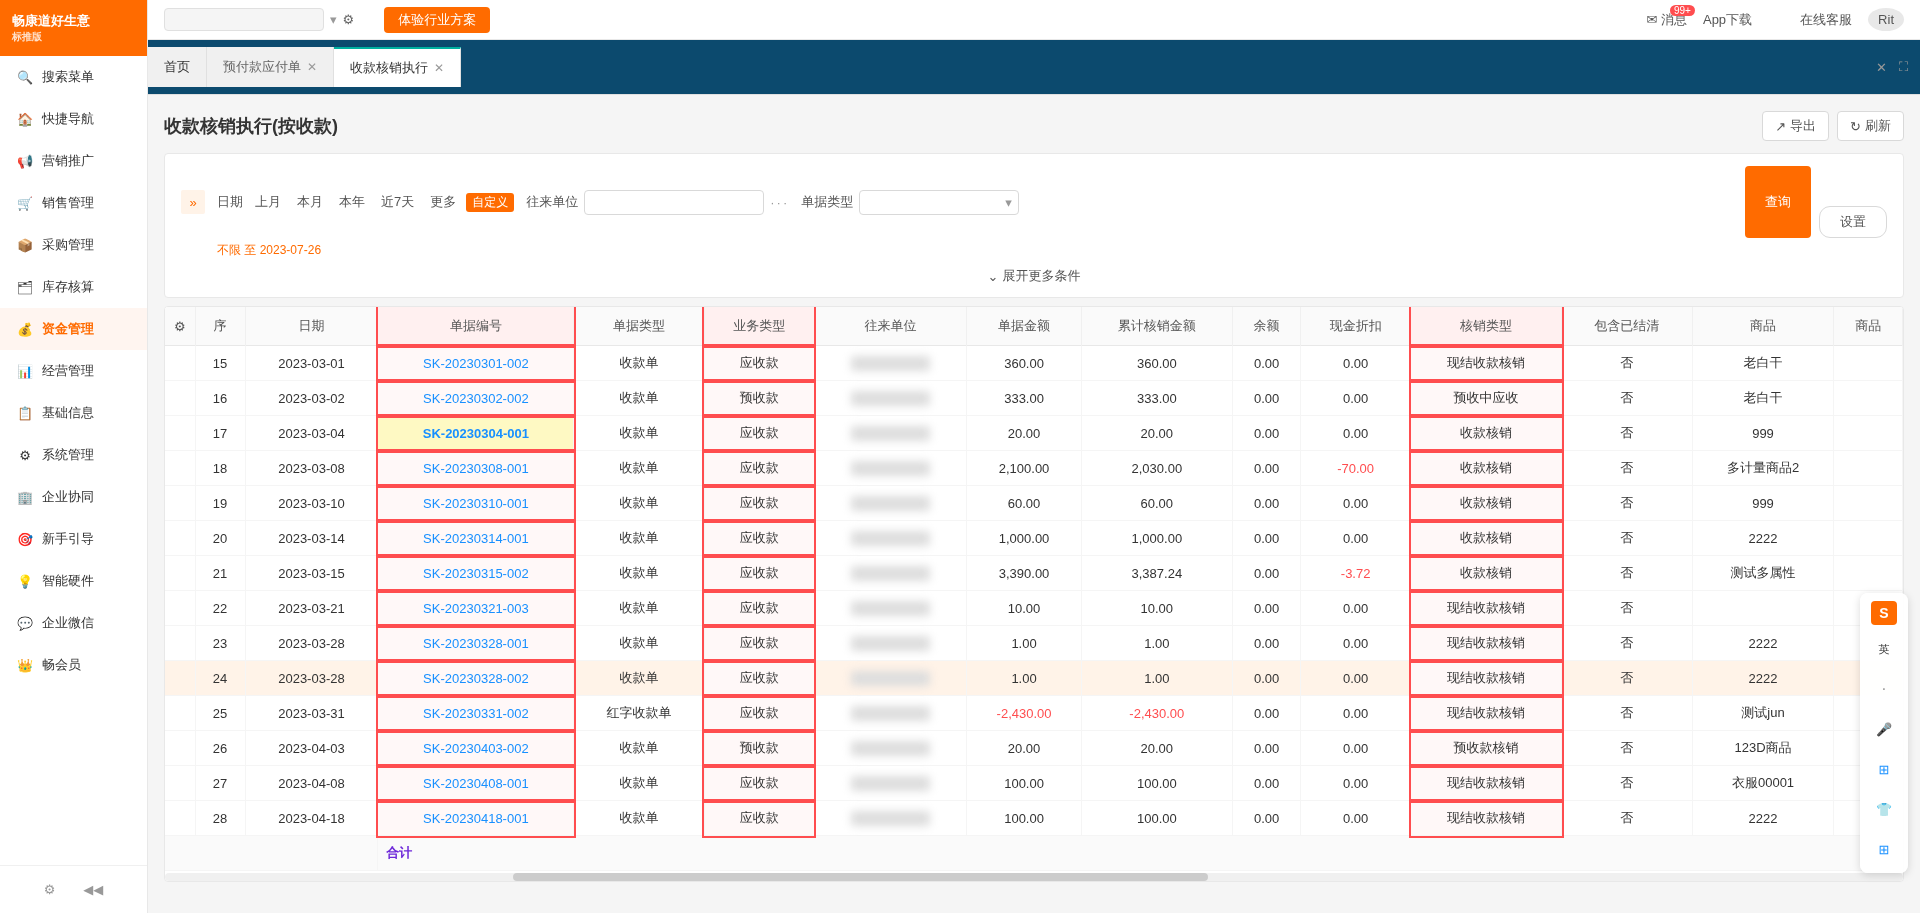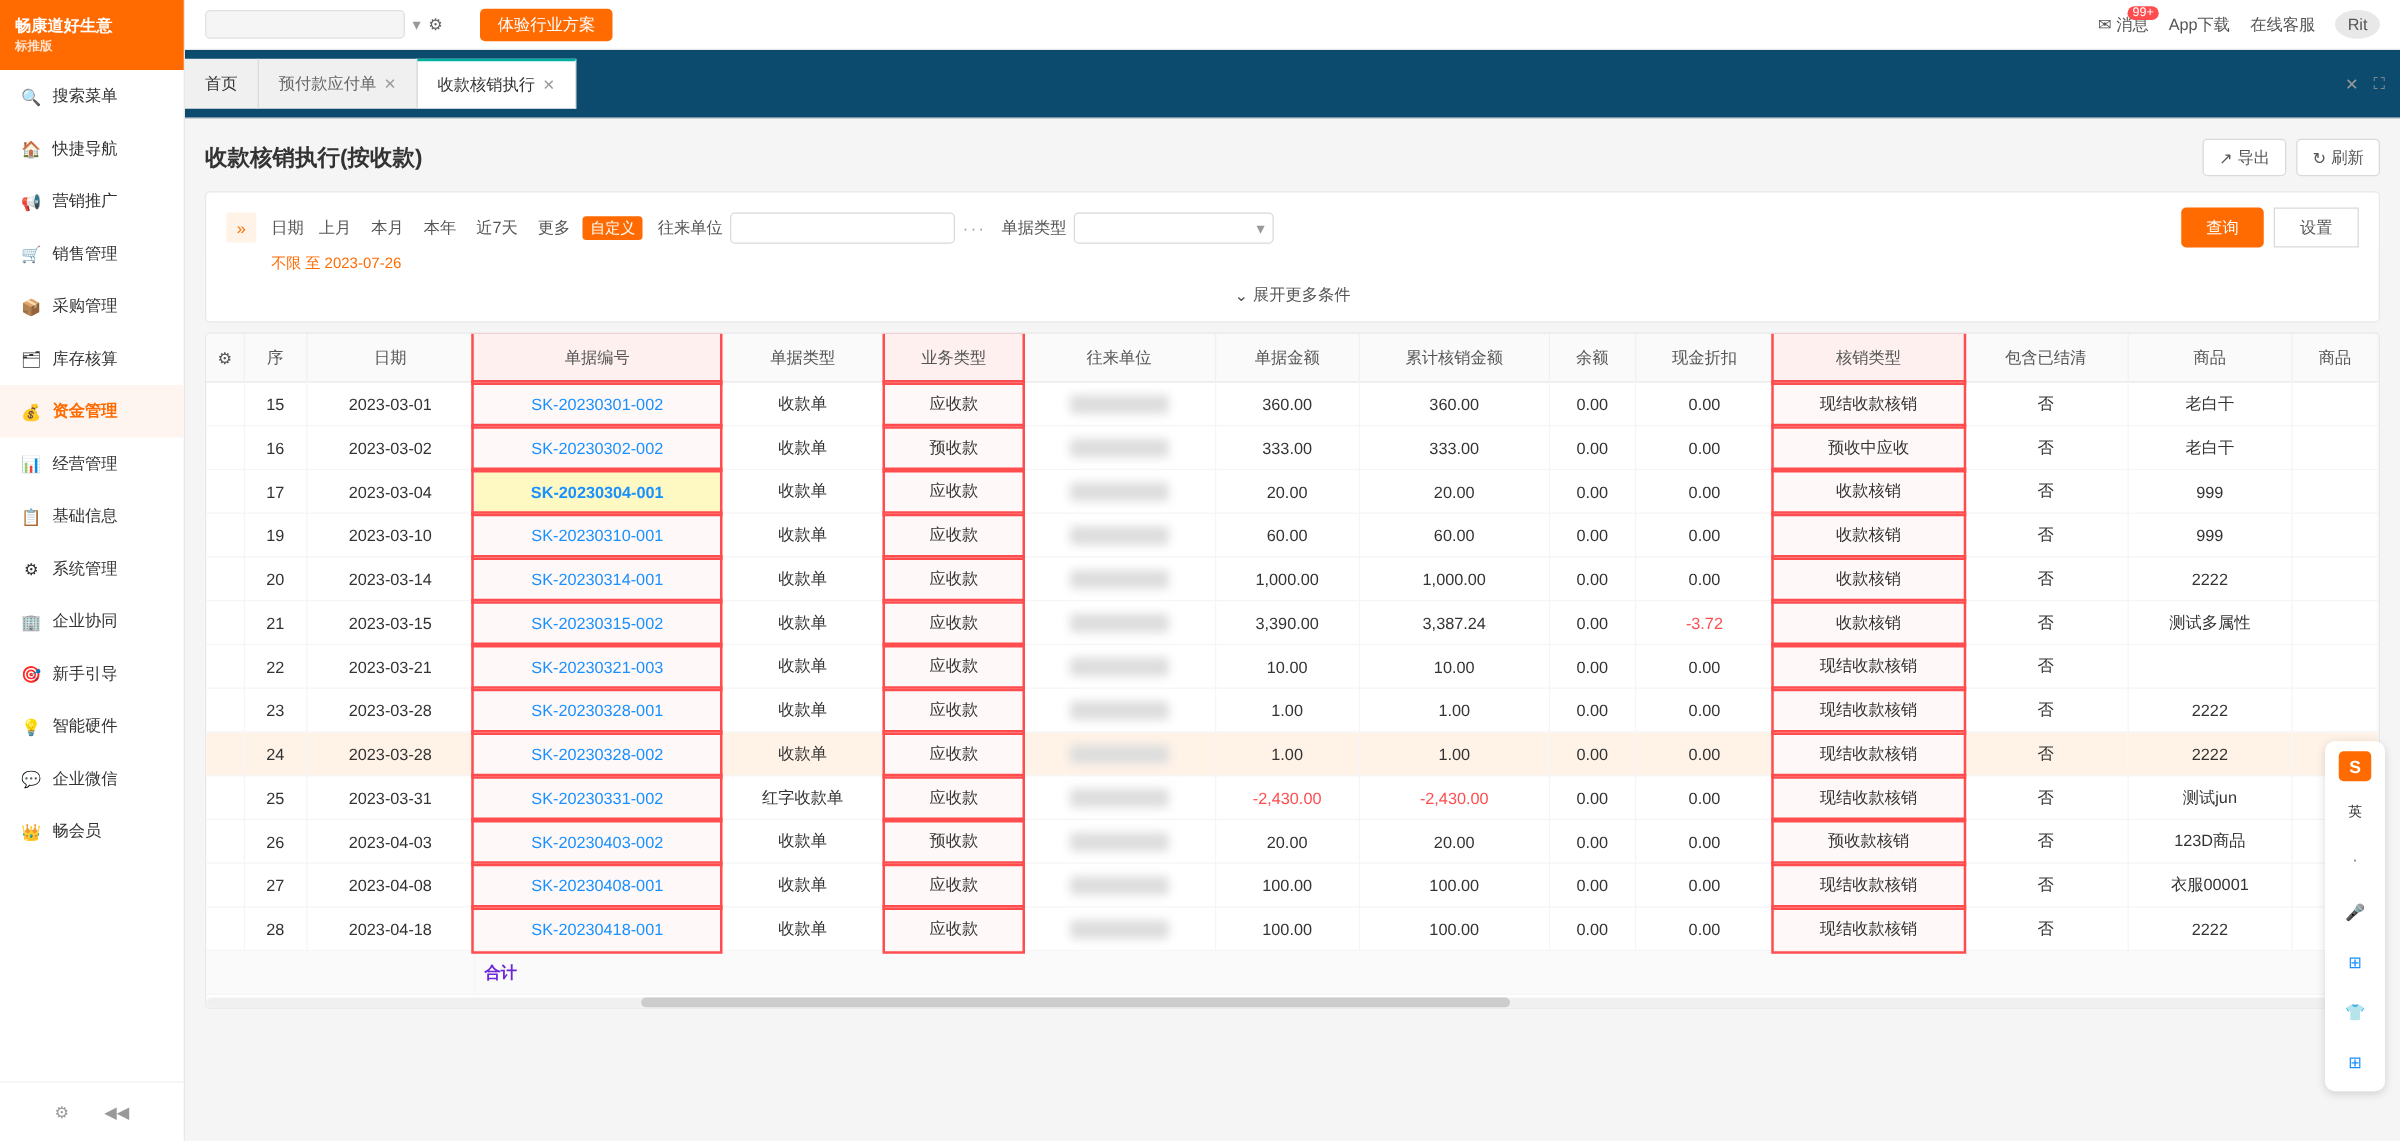--- a/index.html
+++ b/index.html
@@ -54,21 +54,21 @@
     .filter-label { color: #555; white-space: nowrap; }
     .filter-toggle-btn { background: #fff3e8; border: none; color: #ff6b00; cursor: pointer; display: flex; align-items: center; justify-content: center; width: 24px; height: 24px; border-radius: 2px; }
     .date-range { display: flex; align-items: center; gap: 4px; }
     .date-btn { border: none; background: none; color: #555; cursor: pointer; padding: 2px 6px; border-radius: 3px; }
     .date-custom { background: #ff6b00; color: #fff; border: none; border-radius: 3px; padding: 1px 6px; cursor: pointer; font-size: 12px; }
     .date-text { color: #ff6b00; font-size: 12px; margin-left: 4px; }
     .filter-input { border: 1px solid #d9d9d9; border-radius: 4px; padding: 4px 8px; width: 180px; }
     .filter-dots { color: #999; letter-spacing: 2px; cursor: pointer; }
     .filter-select { border: 1px solid #d9d9d9; border-radius: 4px; padding: 4px 8px; width: 160px; appearance: none; background: #fff; }
     .btn-query { background: #ff6b00; color: #fff; border: none; border-radius: 4px; padding: 1px 20px; cursor: pointer; font-size: 13px; }
-    .btn-setting { background: #fff; color: #555; border: 1px solid #d9d9d9; border-radius: 0; padding: 6px 20px; cursor: pointer; font-size: 13px; }
+    .btn-setting { background: #fff; color: #555; border: 1px solid #d9d9d9; border-radius: 11px; padding: 6px 20px; cursor: pointer; font-size: 13px; margin-top: 40px; }
     .expand-more { text-align: center; margin-top: 8px; }
     .expand-btn { color: #555; cursor: pointer; font-size: 12px; background: none; border: none; display: inline-flex; align-items: center; gap: 4px; }
 
     
     .table-container { background: #fff; border: 1px solid #e8e8e8; border-radius: 4px; overflow: auto; }
     table { width: 100%; border-collapse: collapse; min-width: 1400px; }
     thead tr { background: #fafafa; border-bottom: 1px solid #e8e8e8; }
     th { padding: 10px 8px; color: #555; font-weight: 500; text-align: center; border-right: 1px solid #f0f0f0; white-space: nowrap; font-size: 13px; }
     td { padding: 8px 8px; text-align: center; border-bottom: 1px solid #f5f5f5; border-right: 1px solid #f5f5f5; color: #333; white-space: nowrap; font-size: 13px; }
     tr.highlighted td { background: #fff3e8; }
@@ -178,21 +178,21 @@
       <span class="breadcrumb-gear">⚙</span>
       <button class="top-header-solution">体验行业方案</button>
     </div>
     <div class="top-header-right">
       <div class="notification-badge">
         <span>✉</span>
         <span> 消息</span>
         <span class="badge-count">99+</span>
       </div>
       <span style="cursor:pointer;">App下载</span>
-      <span style="cursor:pointer;">在线客服</span>
+      <span style="cursor:pointer;margin-left:32px;">在线客服</span>
       <span style="background:#e8e8e8;border-radius:50%;padding:4px 10px;cursor:pointer;font-size:13px;color:#555;">Rit</span>
     </div>
   </div>
 
   <div class="tab-bar">
     <div class="tab tab-home">
       <span>首页</span>
     </div>
     <div class="tab">
       <span>预付款应付单</span>
@@ -344,20 +344,39 @@
       <td class="">20.00</td>
       <td>0.00</td>
       <td class="">0.00</td>
       <td style="outline:2px solid #ff4d4f;background:#fff8f8;">收款核销</td>
       <td>否</td>
       <td>999</td>
       <td></td>
     </tr>
             <tr>
       <td></td>
+      <td>18</td>
+      <td>2023-03-08</td>
+      <td style="outline:2px solid #ff4d4f;background:#fff8f8;">
+        <a class="link" href="#">SK-20230308-001</a>
+      </td>
+      <td>收款单</td>
+      <td style="outline:2px solid #ff4d4f;background:#fff8f8;">应收款</td>
+      <td><span class="blurred" style="background:#ddd;border-radius:3px;padding:0 20px;color:transparent;">hidden</span></td>
+      <td class="">2,100.00</td>
+      <td class="">2,030.00</td>
+      <td>0.00</td>
+      <td class="negative">-70.00</td>
+      <td style="outline:2px solid #ff4d4f;background:#fff8f8;">收款核销</td>
+      <td>否</td>
+      <td>多计量商品2</td>
+      <td></td>
+    </tr>
+            <tr>
+      <td></td>
       <td>19</td>
       <td>2023-03-10</td>
       <td style="outline:2px solid #ff4d4f;background:#fff8f8;">
         <a class="link" href="#">SK-20230310-001</a>
       </td>
       <td>收款单</td>
       <td style="outline:2px solid #ff4d4f;background:#fff8f8;">应收款</td>
       <td><span class="blurred" style="background:#ddd;border-radius:3px;padding:0 20px;color:transparent;">hidden</span></td>
       <td class="">60.00</td>
       <td class="">60.00</td>

